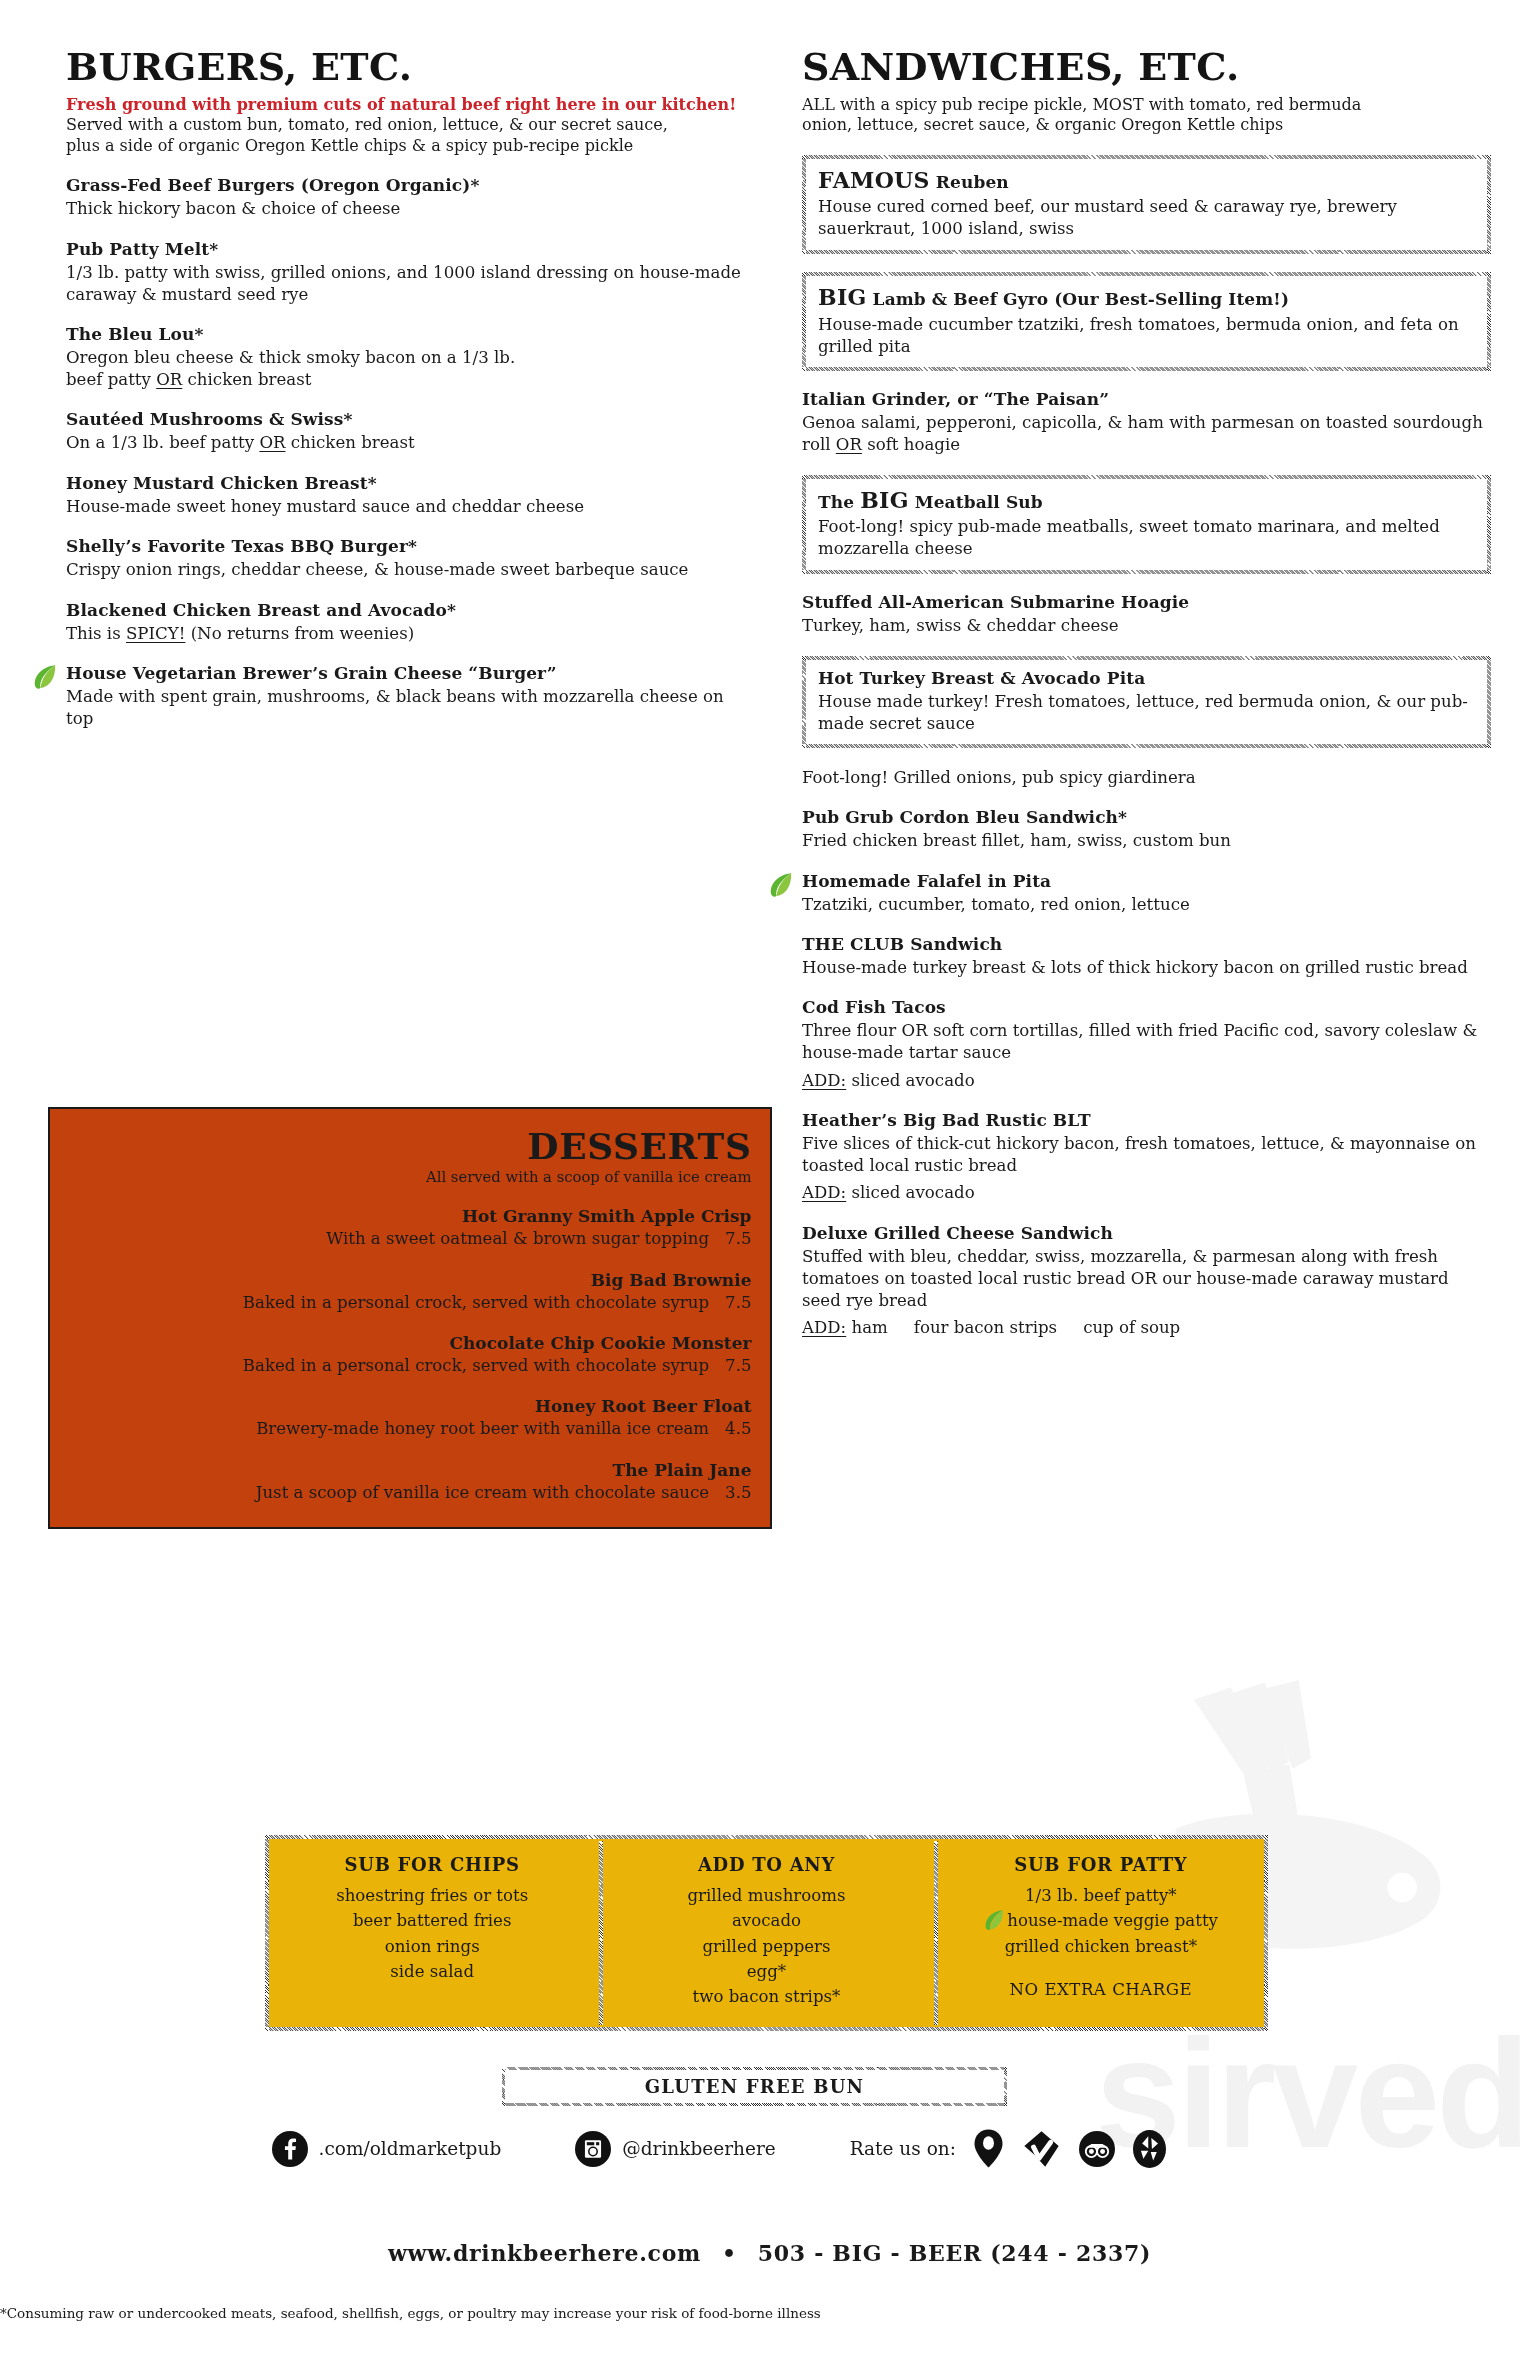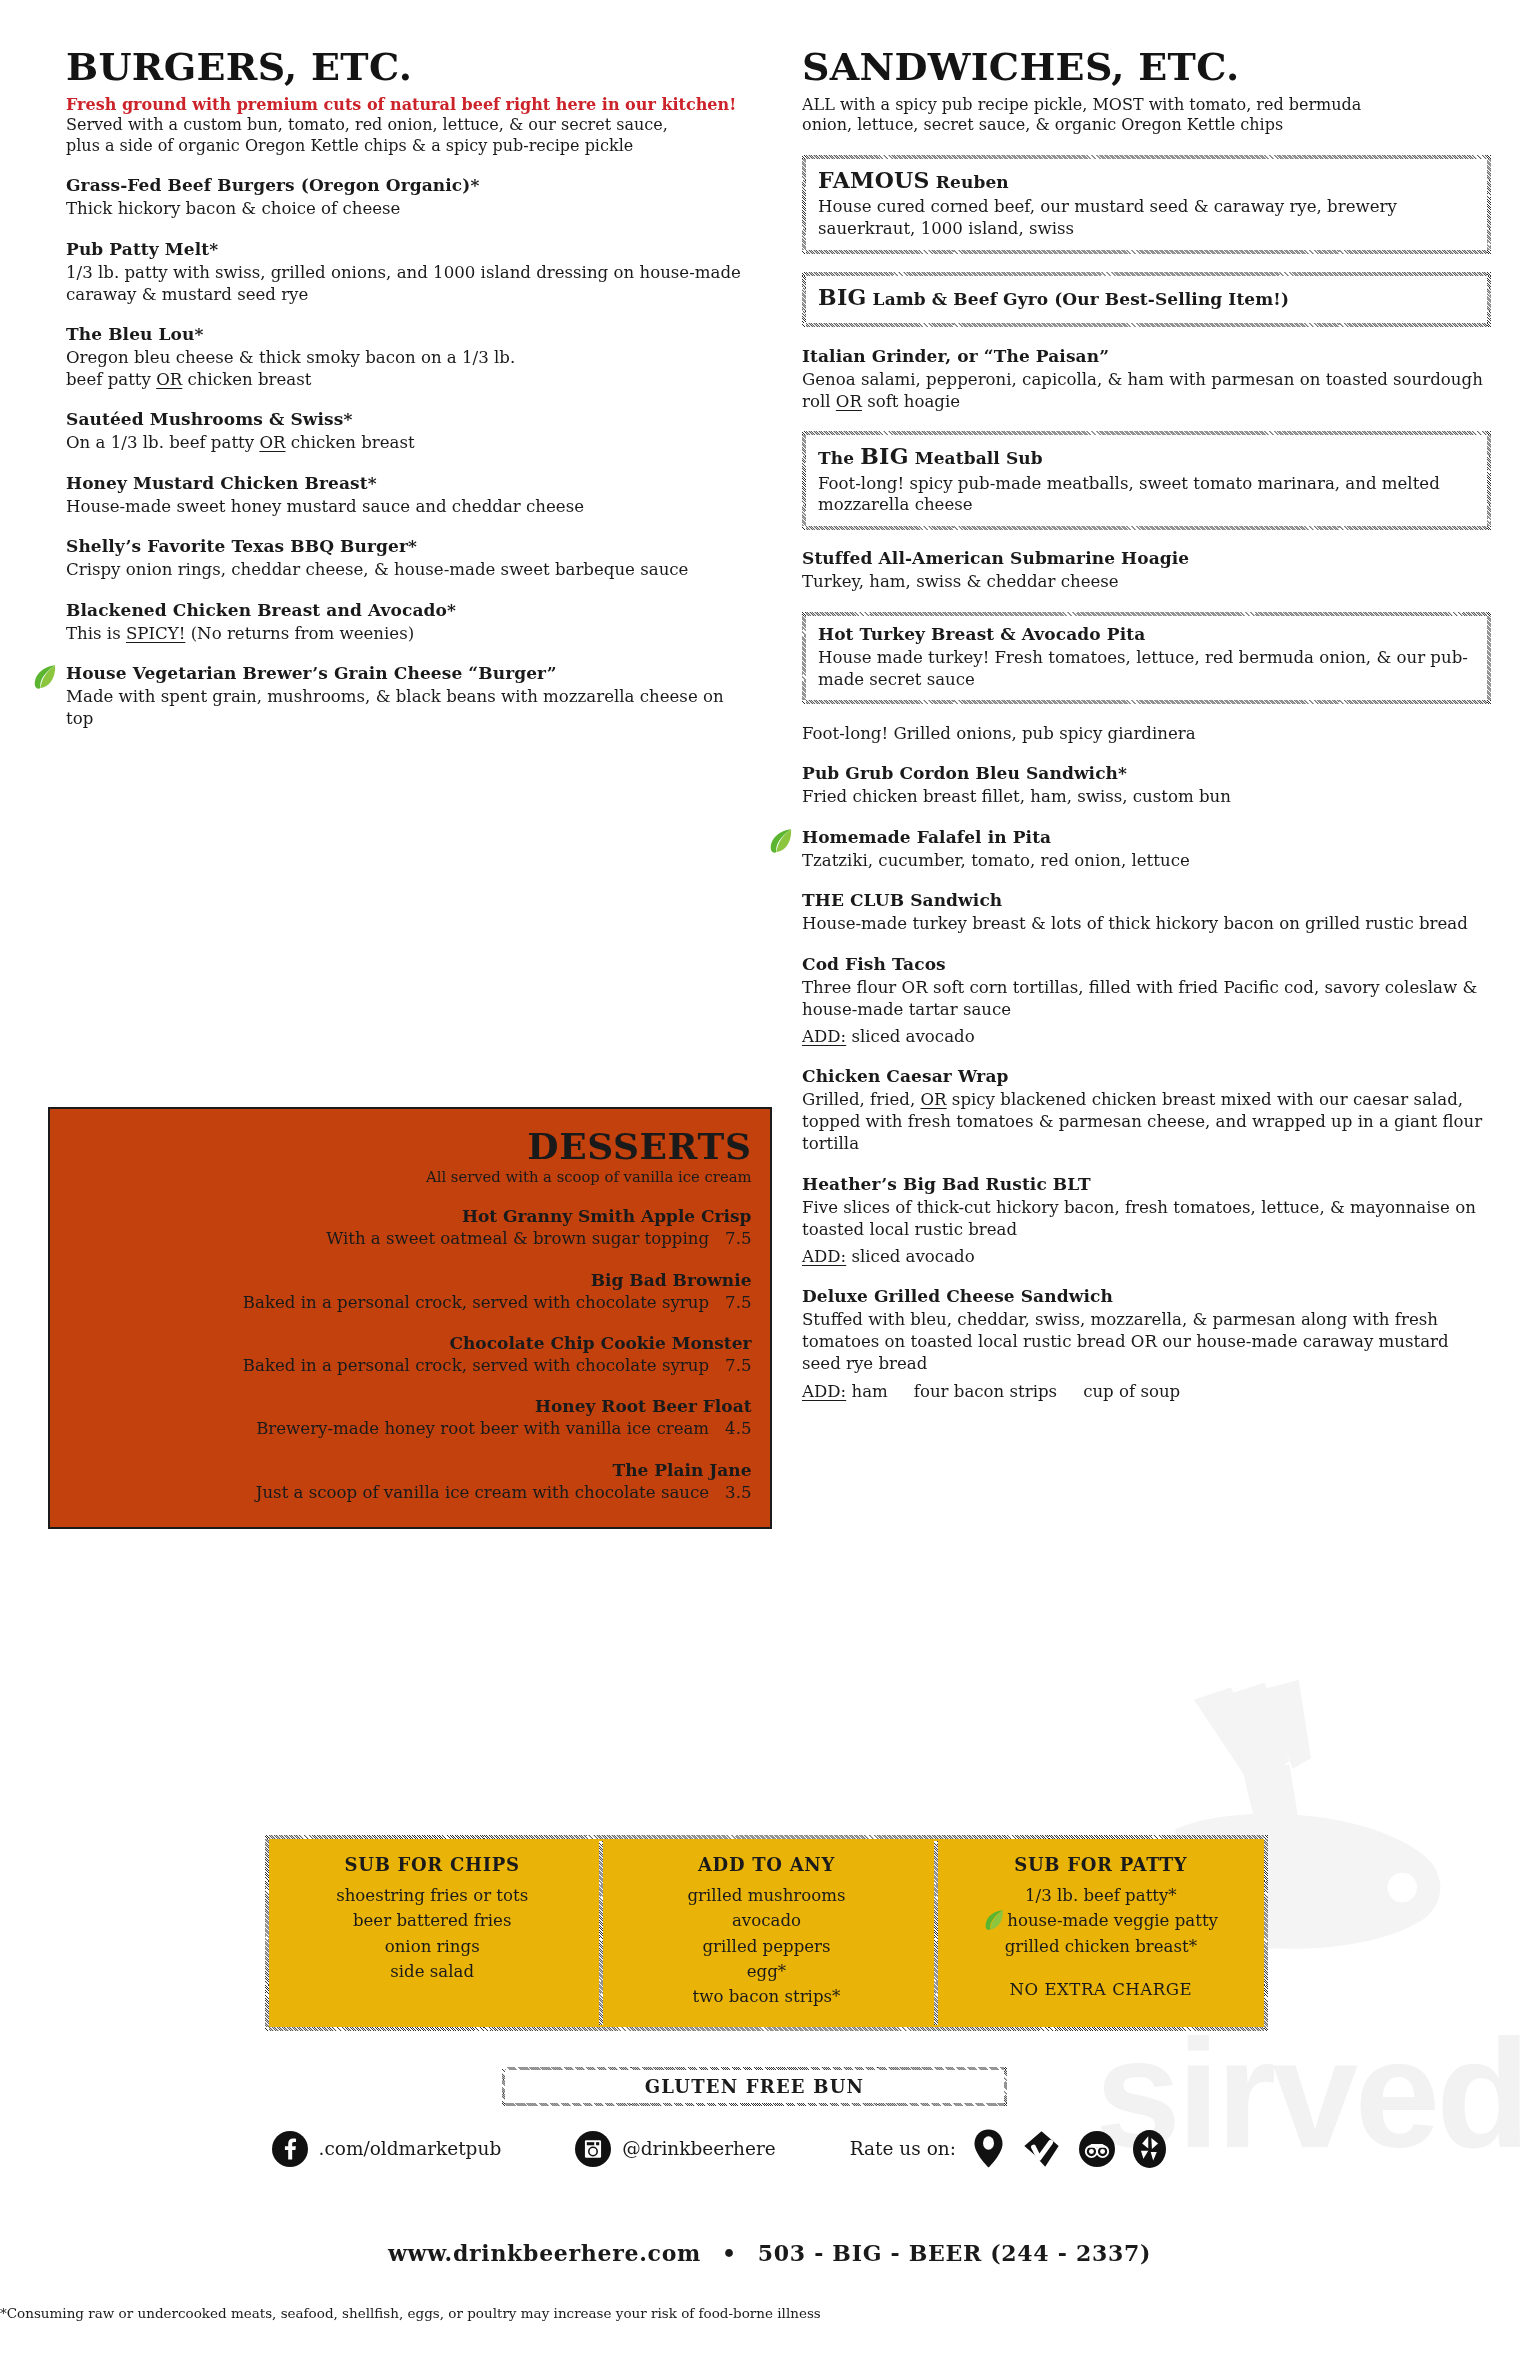--- a/index.html
+++ b/index.html
@@ -295,20 +295,21 @@
       <div class="zbox">
         <div class="item">
           <p class="item-name"><span class="big-word">FAMOUS</span> <span>Reuben</span></p>
           <p class="item-desc">House cured corned beef, our mustard seed &amp; caraway rye, brewery sauerkraut, 1000 island, swiss</p>
         </div>
       </div>
 
       <div class="zbox">
         <div class="item">
           <p class="item-name"><span class="big-word">BIG</span> <span>Lamb &amp; Beef Gyro (Our Best-Selling Item!)</span></p>
+          <p class="item-desc">House-made cucumber tzatziki, fresh tomatoes, bermuda onion, and feta on grilled pita</p>
         </div>
       </div>
 
       <div class="item">
         <p class="item-name">Italian Grinder, or “The Paisan”</p>
         <p class="item-desc"><span>Genoa salami, pepperoni, capicolla, &amp; ham with parmesan on toasted sourdough roll </span><span class="u">OR</span><span> soft hoagie</span></p>
       </div>
 
       <div class="zbox">
         <div class="item">
@@ -351,24 +352,20 @@
         <p class="item-name">THE CLUB Sandwich</p>
         <p class="item-desc">House-made turkey breast &amp; lots of thick hickory bacon on grilled rustic bread</p>
       </div>
 
       <div class="item">
         <p class="item-name">Cod Fish Tacos</p>
         <p class="item-desc">Three flour OR soft corn tortillas, filled with fried Pacific cod, savory coleslaw &amp; house-made tartar sauce</p>
         <p class="item-add"><span class="u">ADD:</span><span> sliced avocado</span></p>
       </div>
 
-      <div class="item">
-        <p class="item-name">Chicken Caesar Wrap</p>
-        <p class="item-desc"><span>Grilled, fried, </span><span class="u">OR</span><span> spicy blackened chicken breast mixed with our caesar salad, topped with fresh tomatoes &amp; parmesan cheese, and wrapped up in a giant flour tortilla</span></p>
-      </div>
 
       <div class="item">
         <p class="item-name">Heather’s Big Bad Rustic BLT</p>
         <p class="item-desc">Five slices of thick-cut hickory bacon, fresh tomatoes, lettuce, &amp; mayonnaise on toasted local rustic bread</p>
         <p class="item-add"><span class="u">ADD:</span><span> sliced avocado</span></p>
       </div>
 
       <div class="item">
         <p class="item-name">Deluxe Grilled Cheese Sandwich</p>
         <p class="item-desc">Stuffed with bleu, cheddar, swiss, mozzarella, &amp; parmesan along with fresh tomatoes on toasted local rustic bread OR our house-made caraway mustard seed rye bread</p>

